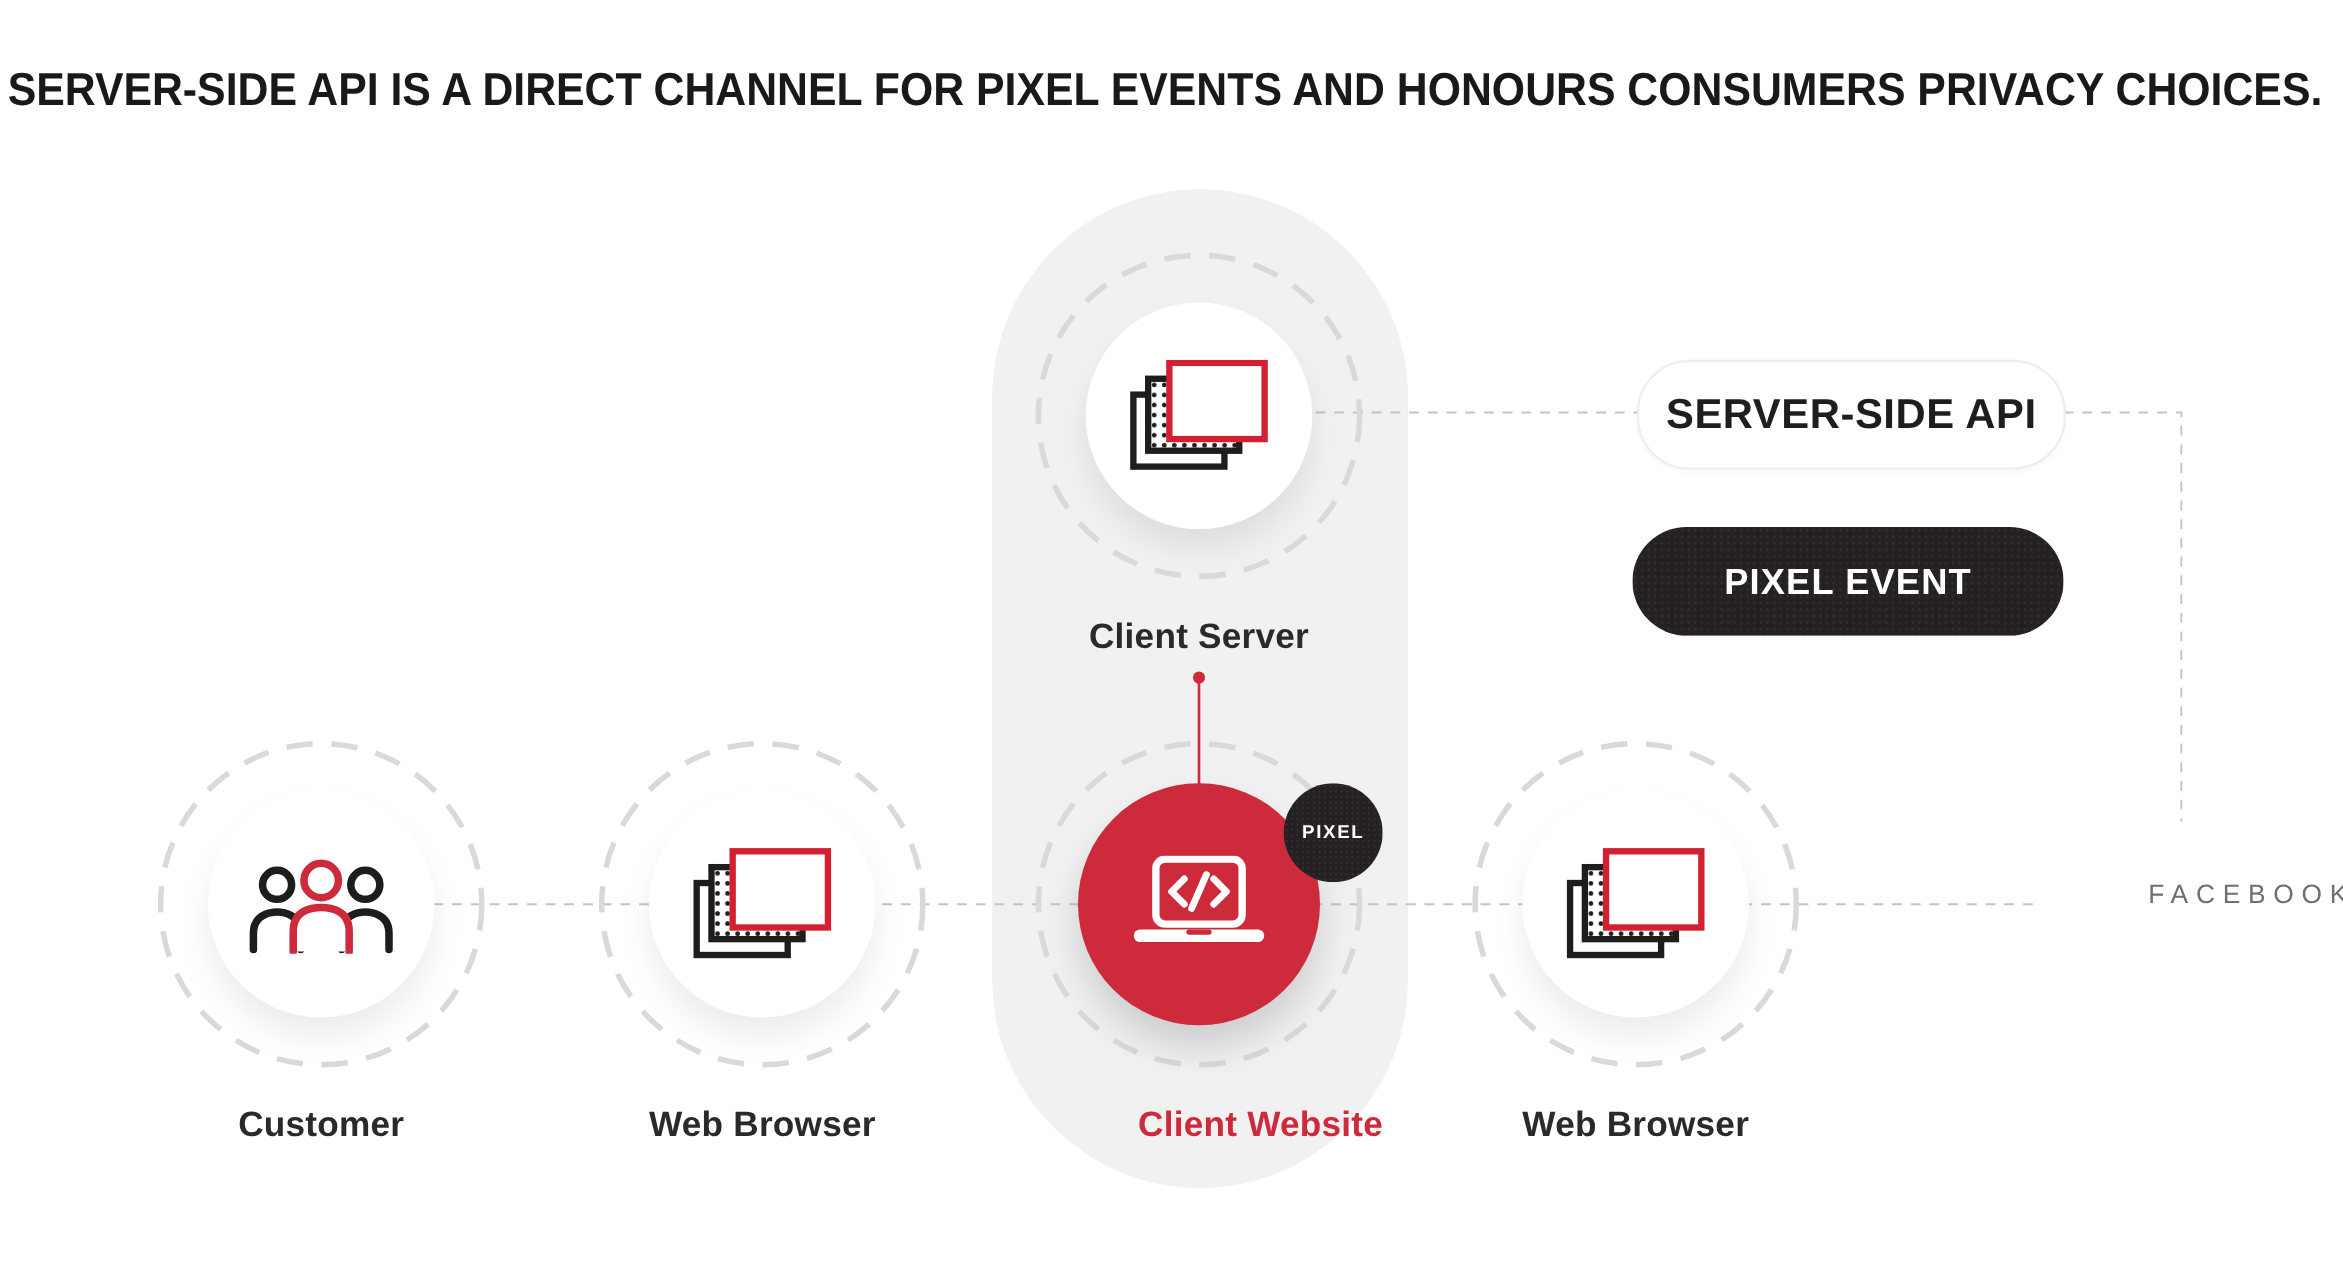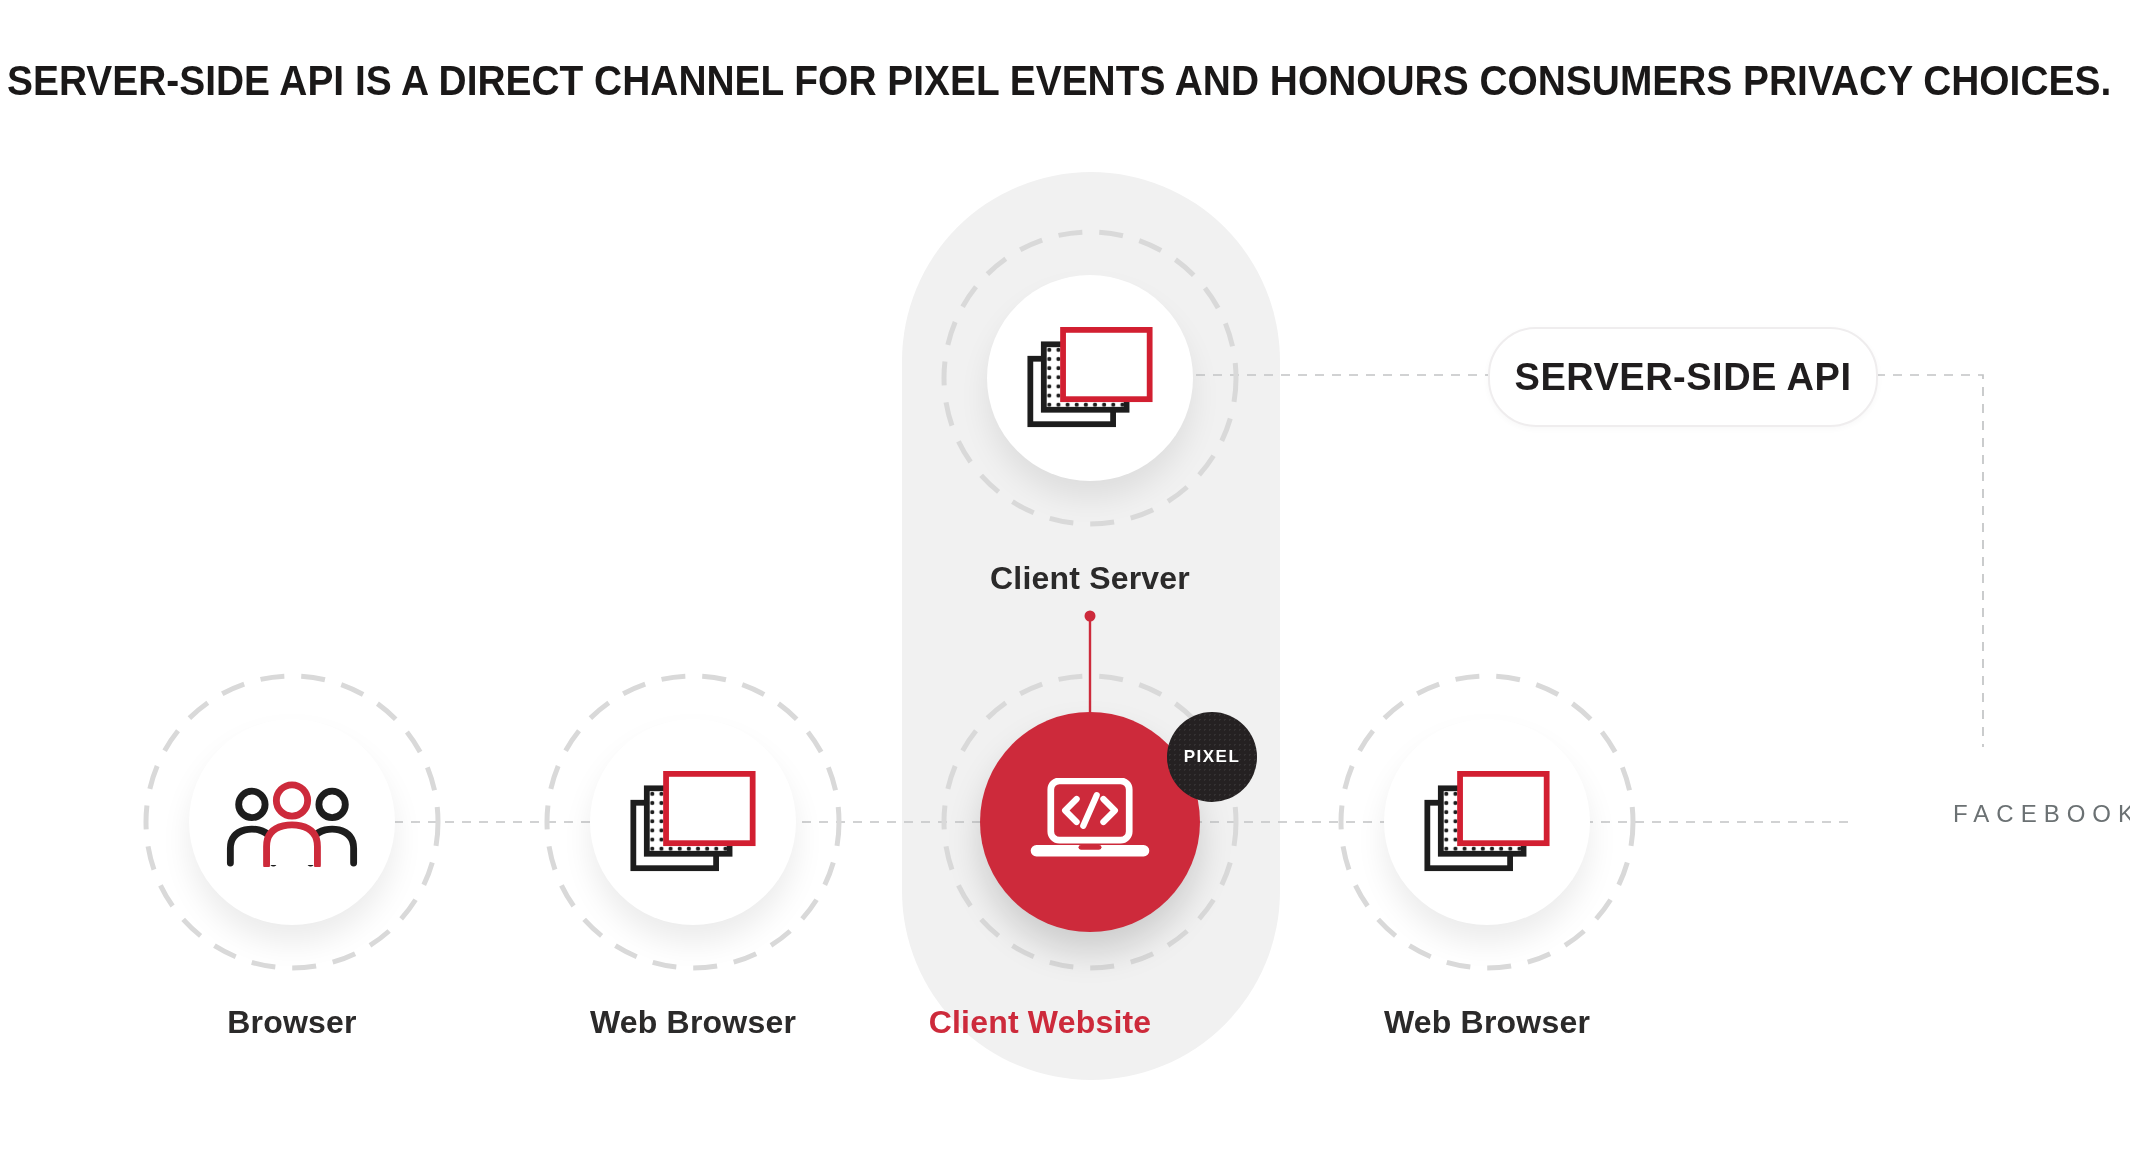--- a/index.html
+++ b/index.html
@@ -92,21 +92,21 @@
           <path class="sk fw" d="M12 88 V73 Q12 58 27 54 Q34 52.5 41 54 Q56 58 56 73 V88"></path>
           <circle class="sk fw" cx="34" cy="28" r="13.5"></circle>
           <path class="sk fw" d="M94 88 V73 Q94 58 109 54 Q116 52.5 123 54 Q138 58 138 73 V88"></path>
           <circle class="sk fw" cx="116" cy="28" r="13.5"></circle>
           <path class="sr fw" d="M49 90 V71 Q49 54 66 50 Q75 48 84 50 Q101 54 101 71 V90" style="stroke:var(--red)"></path>
           <circle class="fw" cx="75" cy="24" r="16" style="stroke:var(--red)"></circle>
         </g>
       </svg>
     </div>
   </div>
-  <div class="node-label" style="left:292px;top:1004px">Browser</div>
+  <div class="node-label" style="left:292px;top:1004px">Customer</div>
 
   <div class="node" style="left:543px;top:672px">
     <svg width="300" height="300" viewBox="0 0 300 300">
       <circle class="ring-c" cx="150" cy="150" r="146"></circle>
     </svg>
     <div class="disc">
       <svg width="128" height="102" viewBox="0 0 132 106">
         <rect class="sk fw" x="4" y="33" width="86" height="68" stroke-width="6"></rect>
         <rect class="sk" x="18" y="18" width="86" height="68" stroke-width="6" fill="url(#dotpat)"></rect>
         <rect class="fw" x="38" y="3" width="90" height="72" stroke-width="6" style="stroke:var(--icon-red)"></rect>
@@ -125,21 +125,21 @@
         <rect class="fw" x="2" y="70" width="124" height="12" rx="6"></rect>
         <rect x="52" y="70" width="24" height="5" rx="2.5" style="fill:var(--red)"></rect>
         <g class="swt fn" stroke-width="6.5" stroke-linecap="round" stroke-linejoin="round">
           <path d="M50 22 L38 34 L50 46"></path>
           <path d="M78 22 L90 34 L78 46"></path>
           <path d="M71 18 L57 50"></path>
         </g>
       </svg>
     </div>
   </div>
-  <div class="node-label red" style="left:1040px;top:1004px">Client Website</div>
+  <div class="node-label red" style="left:1146px;top:1004px">Client Website</div>
 
   <div class="node" style="left:1337px;top:672px">
     <svg width="300" height="300" viewBox="0 0 300 300">
       <circle class="ring-c" cx="150" cy="150" r="146"></circle>
     </svg>
     <div class="disc">
       <svg width="128" height="102" viewBox="0 0 132 106">
         <rect class="sk fw" x="4" y="33" width="86" height="68" stroke-width="6"></rect>
         <rect class="sk" x="18" y="18" width="86" height="68" stroke-width="6" fill="url(#dotpat)"></rect>
         <rect class="fw" x="38" y="3" width="90" height="72" stroke-width="6" style="stroke:var(--icon-red)"></rect>
@@ -158,16 +158,17 @@
         <rect class="sk" x="18" y="18" width="86" height="68" stroke-width="6" fill="url(#dotpat)"></rect>
         <rect class="fw" x="38" y="3" width="90" height="72" stroke-width="6" style="stroke:var(--icon-red)"></rect>
       </svg>
     </div>
   </div>
   <div class="node-label" style="left:1090px;top:560px">Client Server</div>
 
   <div class="pixel-badge">PIXEL</div>
 
   <div class="pill api">SERVER-SIDE API</div>
+  <div class="pill event">PIXEL EVENT</div>
 
   <div class="facebook">FACEBOOK</div>
 
 </div>
 
 </body></html>

